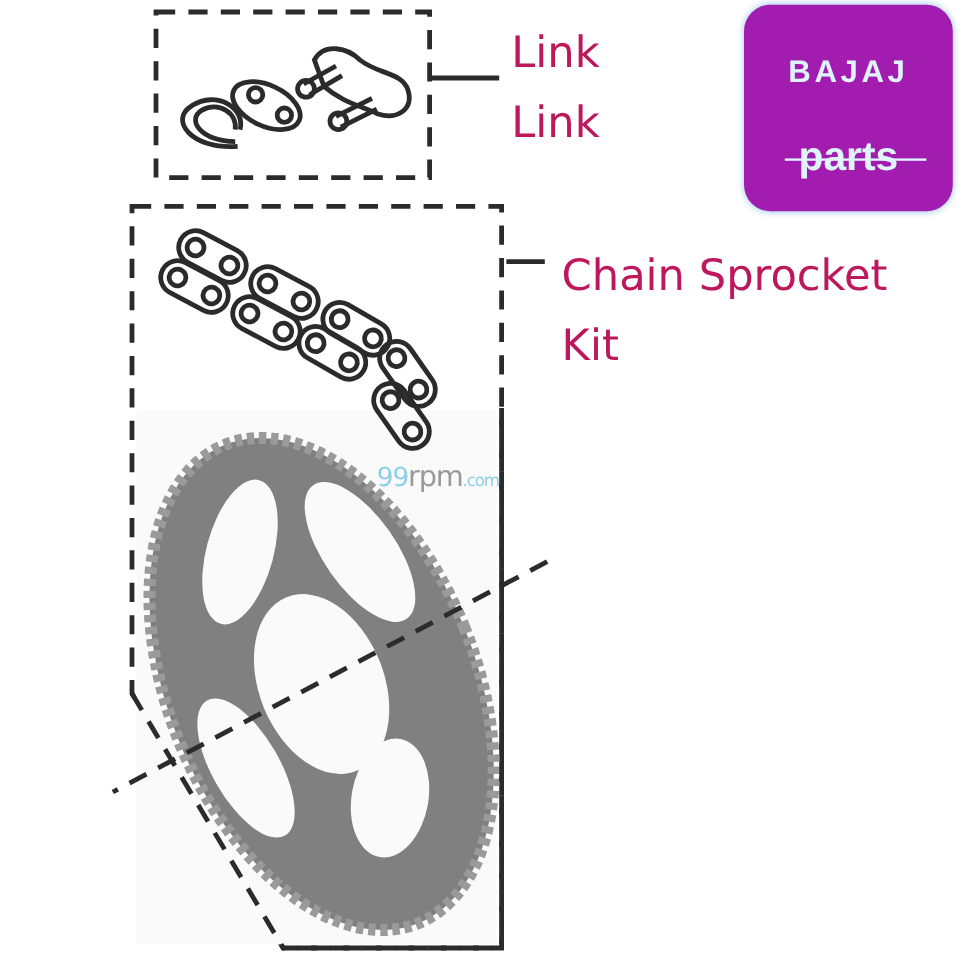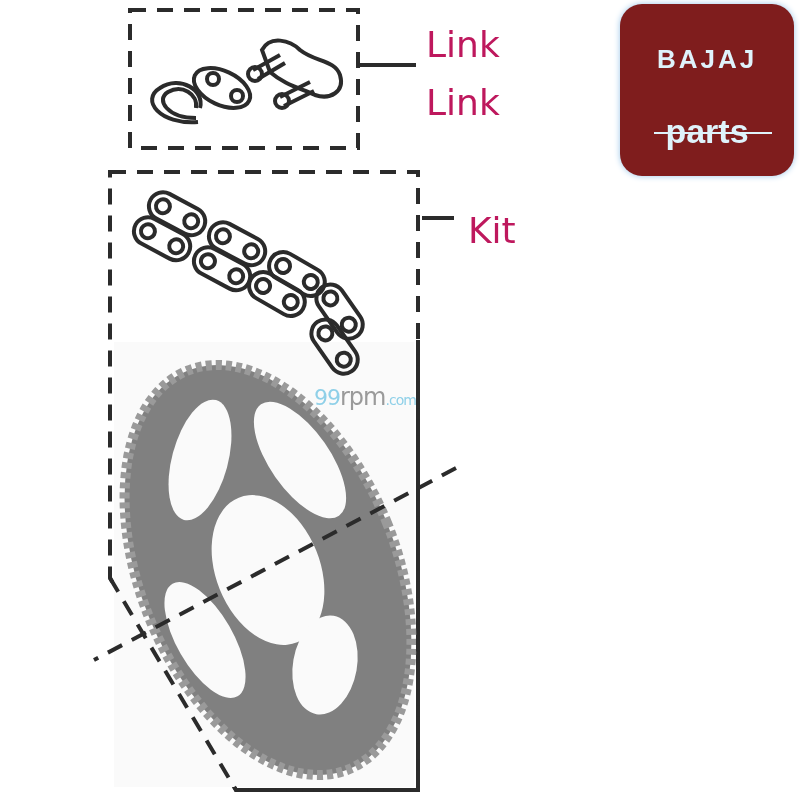--- a/index.html
+++ b/index.html
@@ -1,19 +1,19 @@
 <!DOCTYPE html>
 <html><head>
 <meta charset="utf-8">
 <style>
   html, body { margin:0; padding:0; background:#ffffff; }
   body { width:800px; height:800px; position:relative; overflow:hidden; font-family:"Liberation Sans", sans-serif; }
   .abs { position:absolute; }
   .label { color:#be185d; font-family:"DejaVu Sans", sans-serif; font-size:36px; line-height:58px; }
-  .logo { left:620px; top:4px; width:174px; height:172px; border-radius:22px; background:#7f1d1d; box-shadow:0 0 6px #9cc6e8; }
+  .logo { left:620px; top:4px; width:174px; height:172px; border-radius:22px; background:#a21caf; box-shadow:0 0 6px #9cc6e8; }
   .logo .brand { position:absolute; left:0; width:100%; text-align:center; color:#dff3fb; font-weight:bold; font-family:"Liberation Sans", sans-serif; }
   .logo .b1 { top:40px; font-size:26px; letter-spacing:3px; }
   .logo .b2 { top:72px; font-size:24px; font-weight:normal; letter-spacing:0.5px; }
   .logo .b3 { top:108px; font-size:34px; }
   .logo .line { position:absolute; left:34px; top:128px; width:118px; height:2px; background:#dff3fb; }
   .watermark { left:314px; top:383px; font-size:22px; font-family:"DejaVu Sans", sans-serif; letter-spacing:-1px; }
   .watermark .a { color:#8fd0e8; }
   .watermark .b { color:#9a9a9a; font-size:24px; }
   .watermark .c { color:#8fd0e8; font-size:14px; }
 </style>
@@ -105,20 +105,21 @@
 <div class="abs watermark">
   <span class="a">99</span><span class="b">rpm</span><span class="c">.com</span>
 </div>
 
 <div class="abs label" style="left:426px;top:16px;">
   <div>Link</div>
   <div>Link</div>
 </div>
 
 <div class="abs label" style="left:468px;top:202px;">
+  <div>Chain Sprocket</div>
   <div>Kit</div>
 </div>
 
 <div class="abs logo">
   <div class="brand b1">BAJAJ</div>
   <div class="brand b3">parts</div>
   <div class="line"></div>
 </div>
 
 </body></html>

